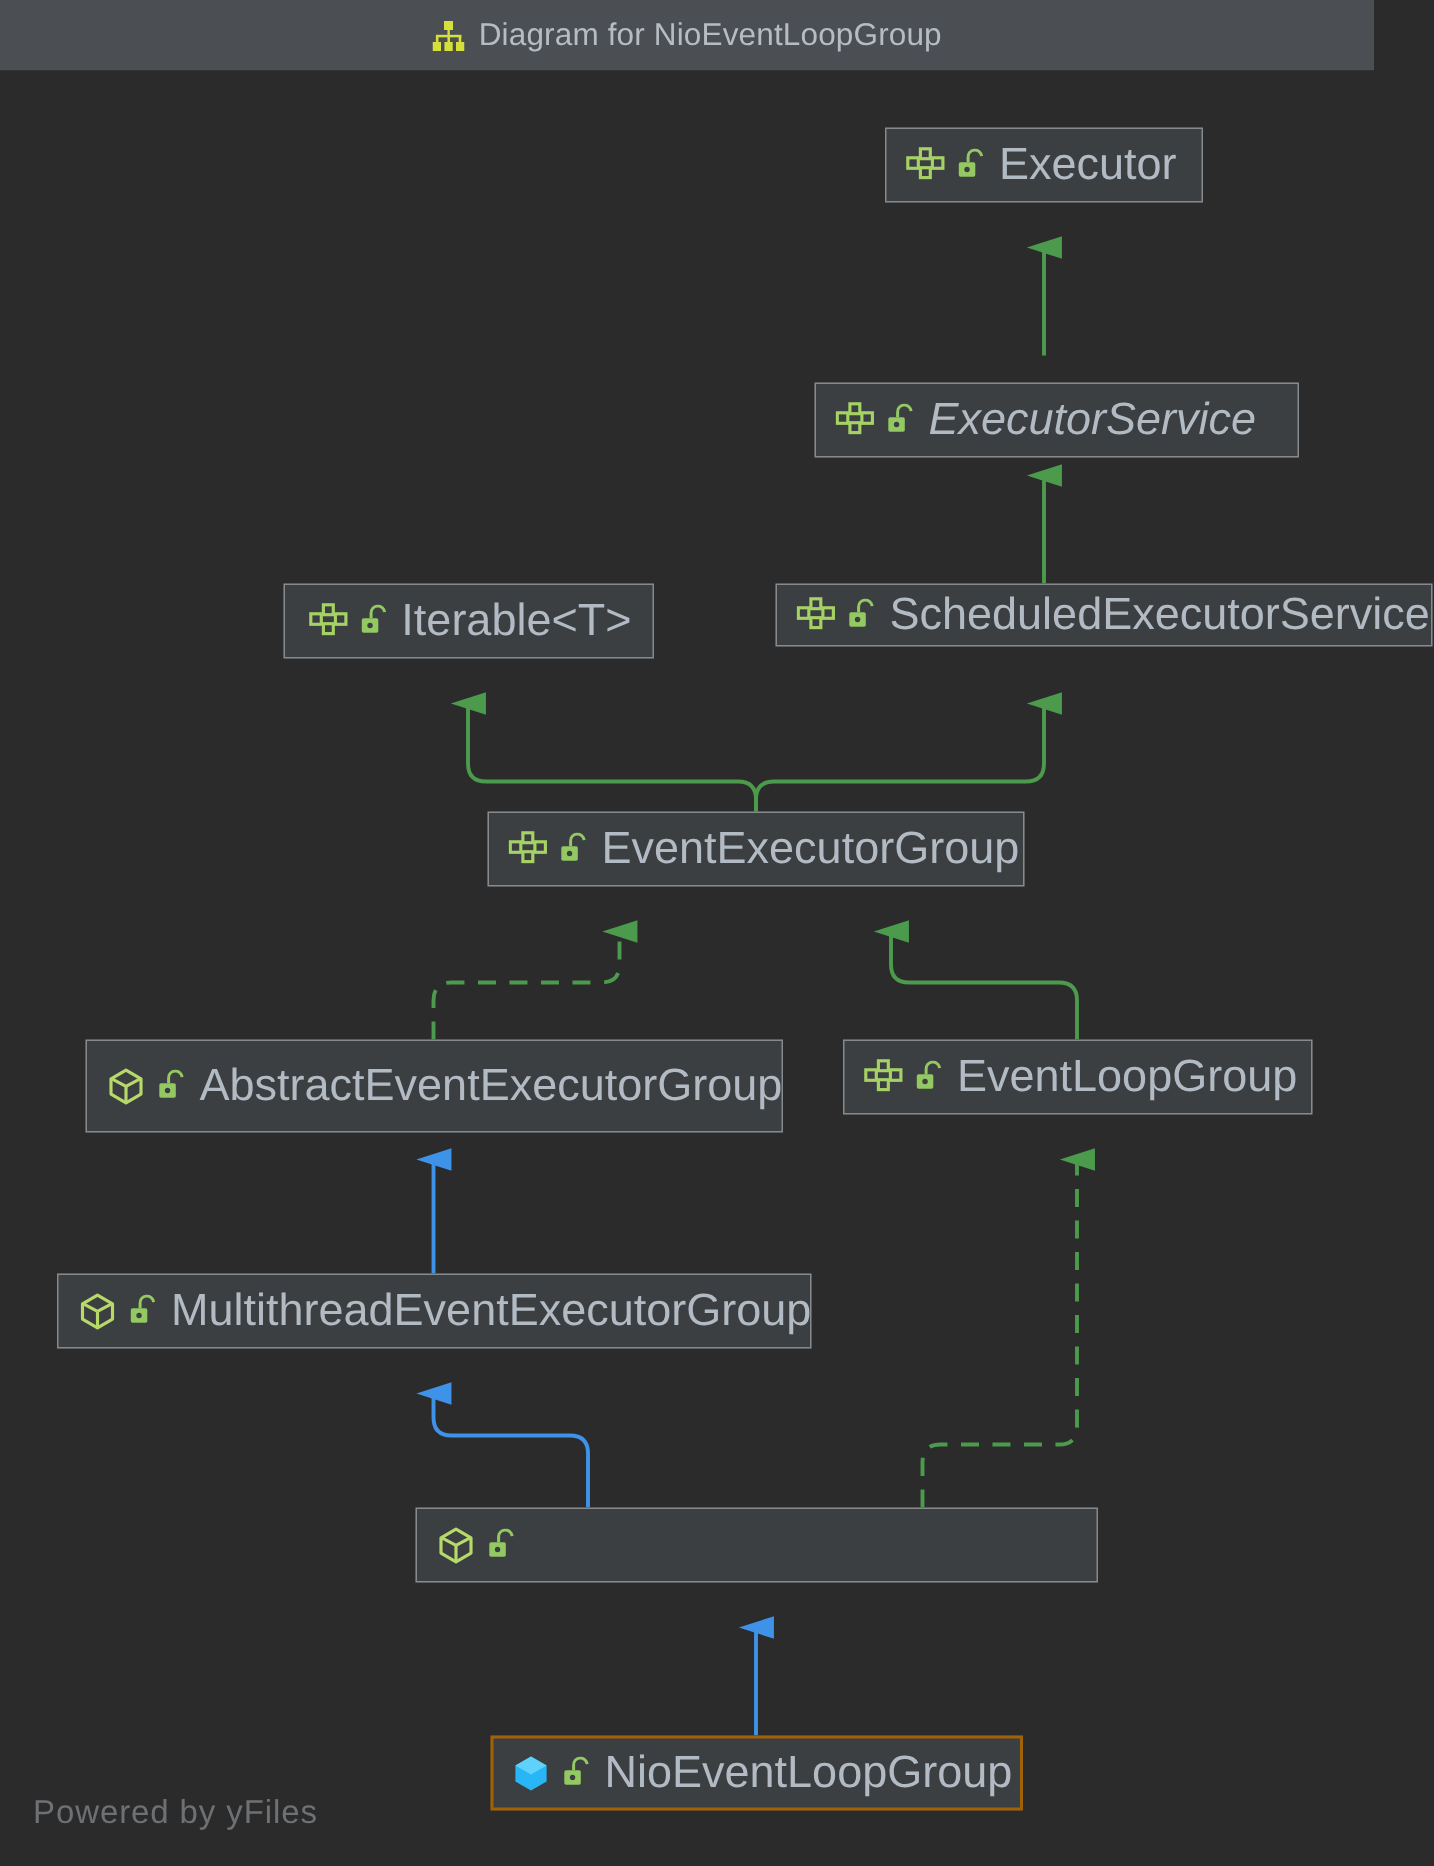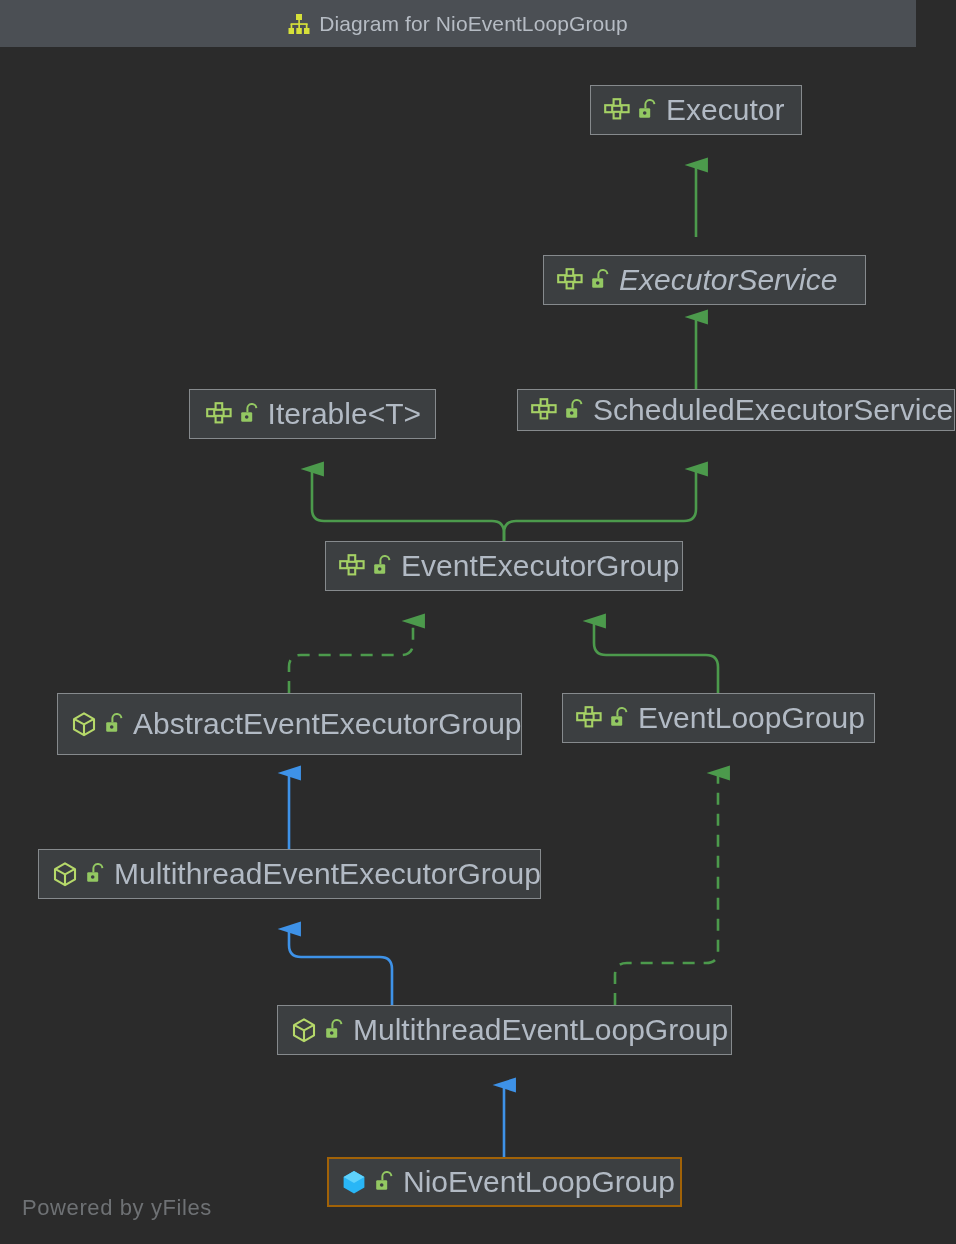--- a/index.html
+++ b/index.html
@@ -332,21 +332,20 @@
             </g>
           </svg>
         </span>
         <span class="icon">
           <svg class="ico-lock" viewBox="0 0 19 22">
             <path d="M7.4,9.2 L7.4,5.9 A4.1,4.1 0 0 1 16.4,5.1" fill="none" stroke="#93c862" stroke-width="2"></path>
             <rect x="1.2" y="9.2" width="11" height="9.6" rx="1.2" fill="#93c862"></rect>
             <circle cx="6.7" cy="14" r="1.8" fill="#3c3f41"></circle>
           </svg>
         </span>
-        <span class="node-label">MultithreadEventLoopGroup</span>
       </div>
       <div class="node highlight" style="left: 327px; top: 1110px; width: 355px; height: 50px;">
         <span class="icon">
           <svg class="ico-class" viewBox="0 0 26 26">
             <path d="M13,2 L23.4,8 L23.4,18.6 L13,24.6 L2.6,18.6 L2.6,8 Z" fill="#29b6f6"></path>
             <path d="M13,2 L23.4,8 L13,14 L2.6,8 Z" fill="#5fd2fb"></path>
           </svg>
         </span>
         <span class="icon">
           <svg class="ico-lock" viewBox="0 0 19 22">

